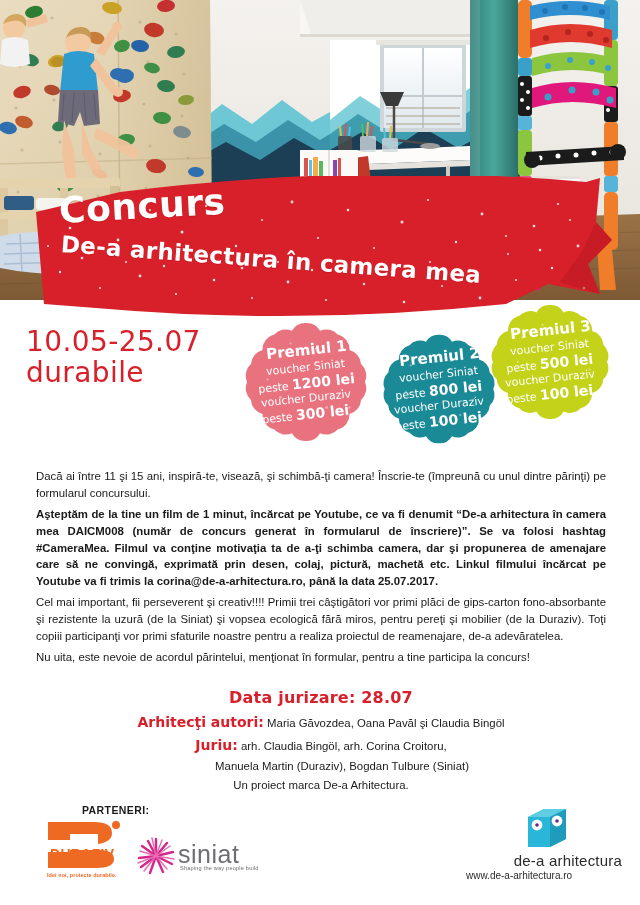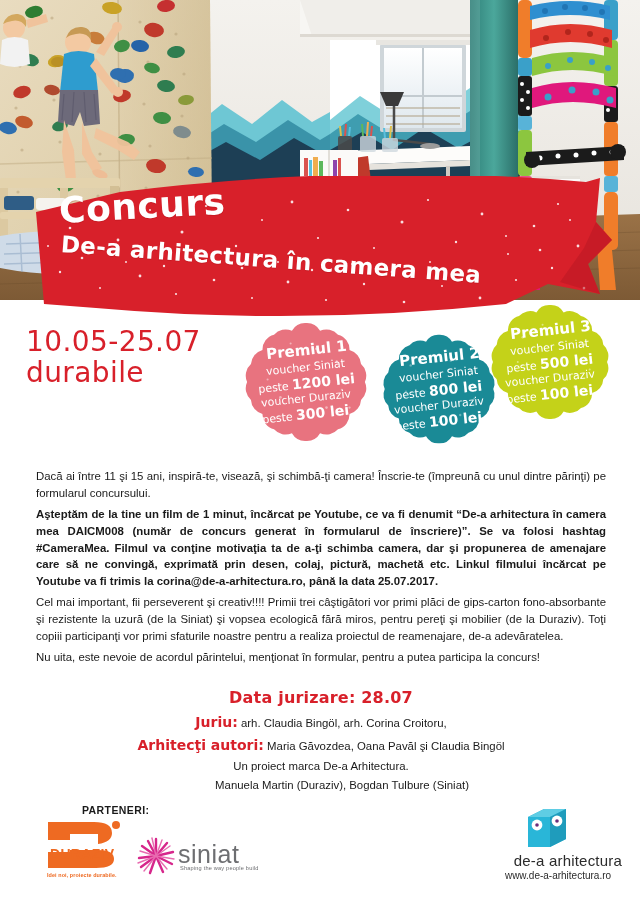--- a/index.html
+++ b/index.html
@@ -88,21 +88,21 @@
     padding-left:36px;
   }
   .logo-duraziv{position:absolute;left:46px;top:820px;width:78px;height:62px;}
   .logo-siniat{position:absolute;left:136px;top:836px;width:112px;height:40px;}
   .logo-dea{position:absolute;left:462px;top:808px;width:160px;height:78px;}
   .logo-dea .dea-name{
     position:absolute;left:0;top:44px;width:160px;text-align:right;
     font-family:"Liberation Sans", sans-serif;font-size:15px;color:#2b2b2b;letter-spacing:.2px;
   }
   .logo-dea .dea-url{
-    position:absolute;left:16px;top:62px;width:160px;text-align:center;
+    position:absolute;left:4px;top:62px;width:160px;text-align:left;
     font-family:"Liberation Sans", sans-serif;font-size:10px;color:#2b2b2b;
   }
   .duraziv-word{
     position:absolute;left:4px;top:26px;
     font-family:"Liberation Sans", sans-serif;font-weight:bold;font-size:14px;color:#ee6a22;
     letter-spacing:.3px;
   }
   .duraziv-tag{
     position:absolute;left:1px;top:52px;
     font-family:"Liberation Sans", sans-serif;font-weight:bold;font-size:5.4px;color:#ee6a22;
@@ -666,35 +666,35 @@
       <span class="brow"><span>peste</span> <b>500 lei</b></span>
       <span class="brow">voucher Duraziv</span>
       <span class="brow"><span>peste</span> <b>100 lei</b></span>
     </div>
   </div>
 
   <div class="body-copy">
     <p>Dacă ai între 11 şi 15 ani, inspiră-te, visează, şi schimbă-ţi camera! Înscrie-te (împreună cu unul dintre părinţi) pe formularul concursului.</p>
     <p class="bold">Aşteptăm de la tine un film de 1 minut, încărcat pe Youtube, ce va fi denumit  “De-a arhitectura în camera mea DAICM008 (număr de concurs generat în formularul de înscriere)”. Se va folosi hashtag #CameraMea. Filmul va conţine motivaţia ta de a-ţi schimba camera, dar şi propunerea de amenajare care să ne convingă, exprimată prin desen, colaj, pictură, machetă etc. Linkul filmului încărcat pe Youtube va fi trimis la corina@de-a-arhitectura.ro, până la data 25.07.2017.</p>
     <p>Cel mai important, fii perseverent şi creativ!!!! Primii trei câştigători vor primi plăci de gips-carton fono-absorbante şi rezistente la uzură (de la Siniat) şi vopsea ecologică fără miros, pentru pereţi şi mobilier (de la Duraziv). Toţi copiii participanţi vor primi sfaturile noastre pentru a realiza proiectul de reamenajare, de-a adevăratelea.</p>
-    <p class="last">Nu uita, este nevoie de acordul părintelui, menţionat în formular, pentru a putea participa la concurs!</p>
+    <p class="last">Nu uita, este nevoie de acordul părintelui, menţionat în formular, pentru a tine participa la concurs!</p>
   </div>
 
   <div class="jury">
     <div class="redhead">Data jurizare: 28.07</div>
+    <div class="line">
+      <span class="redlbl">Arhitecţi autori:</span>
+      <span>Maria Găvozdea, Oana Pavăl şi Claudia Bingöl</span>
+    </div>
     <div class="line">
       <span class="redlbl">Juriu:</span>
       <span>arh. Claudia Bingöl, arh. Corina Croitoru,</span>
     </div>
-    <div class="line">
-      <span class="redlbl">Arhitecţi autori:</span>
-      <span>Maria Găvozdea, Oana Pavăl şi Claudia Bingöl</span>
-    </div>
+    <div class="line indent">Manuela Martin (Duraziv), Bogdan Tulbure (Siniat)</div>
     <div class="line">Un proiect marca De-a Arhitectura.</div>
-    <div class="line indent">Manuela Martin (Duraziv), Bogdan Tulbure (Siniat)</div>
   </div>
 
   <div class="partners-label">PARTENERI:</div>
 
   <div class="logo-duraziv">
     <svg width="78" height="50" viewBox="0 0 78 50" xmlns="http://www.w3.org/2000/svg">
       <path d="M2 2 L48 2 Q66 2 66 13 Q66 22 52 24 L52 14 L24 14 L24 2 Z" fill="#ee6a22"></path>
       <path d="M2 2 L24 2 L24 48 L2 48 Z" fill="#ee6a22"></path>
       <path d="M24 30 L52 30 Q68 30 68 39 Q68 48 50 48 L24 48 Z" fill="#ee6a22"></path>
       <rect x="24" y="24" width="30" height="6" fill="#ffffff"></rect>

